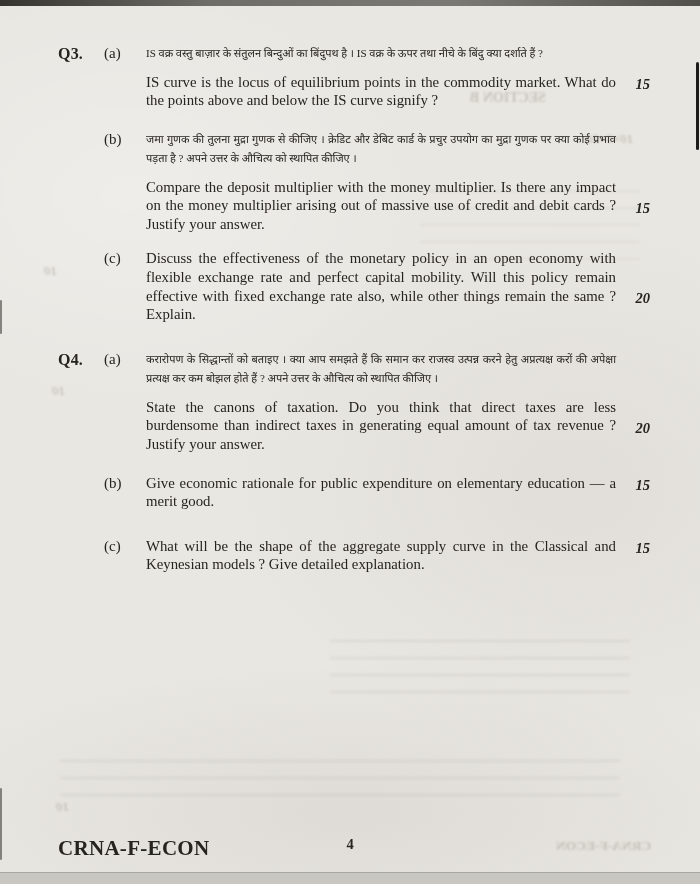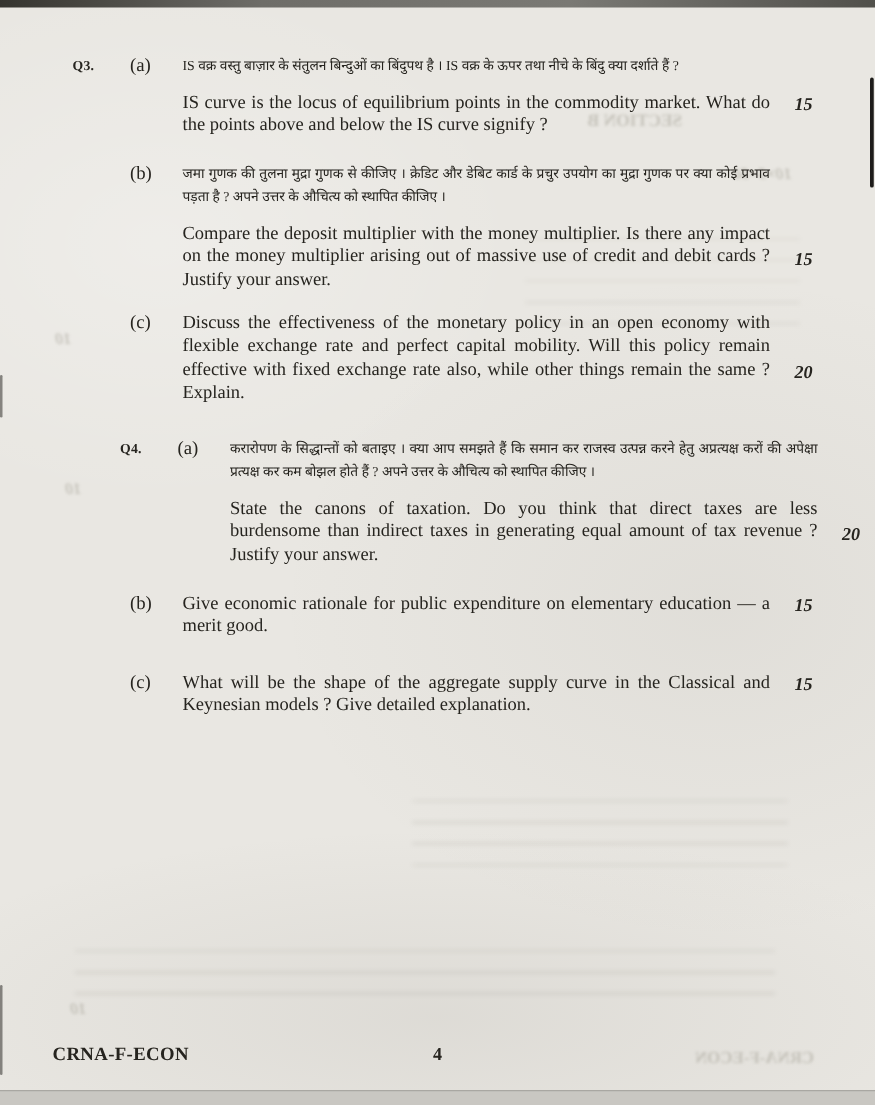--- a/index.html
+++ b/index.html
@@ -36,44 +36,44 @@
   }
   .left-edge-mark.m1 { top:300px; height:34px; }
   .left-edge-mark.m2 { top:788px; height:72px; }
 
   .content {
     position:absolute; top:44px; left:58px; width:596px;
   }
   .part { display:flex; margin-bottom:20px; }
   .part.gap16 { margin-bottom:16px; }
   .part.gap26 { margin-bottom:26px; }
-  .part.section-gap { margin-top:8px;justify-content:flex-end; }
-  .qnum   { width:46px; font-weight:bold; font-size:11px; line-height:19.5px; letter-spacing:0.2px; }
+  .part.section-gap { margin-top:8px; }
+  .qnum   { width:46px; font-weight:bold; font-size:16px; line-height:19.5px; letter-spacing:0.2px; }
   .plabel { width:42px; font-size:15px; line-height:19.5px; }
   .ptext  { width:470px; }
   .hindi {
     font-family:"Liberation Serif","DejaVu Sans",serif;
     font-size:11px; line-height:19.5px;
     text-align:justify; margin-bottom:9px;
     color:#25231e;
   }
   .english {
     font-size:14.8px; line-height:18.6px;
     text-align:justify; position:relative;
     color:#26241f;
   }
   .marks {
     position:absolute; right:-34px; bottom:16px;
     font-style:italic; font-weight:600; font-size:14.5px;
     white-space:nowrap;
   }
 
   .footer-code {
-    position:absolute; top:836px; left:42px;
-    font-weight:bold; font-size:15px; letter-spacing:0.3px;
+    position:absolute; top:836px; left:58px;
+    font-weight:bold; font-size:21px; letter-spacing:0.3px;
   }
   .footer-page {
     position:absolute; top:836px; left:50%; transform:translateX(-50%);
     font-weight:bold; font-size:14.5px;
   }
 
   
   .ghost {
     position:absolute;
     transform:scaleX(-1);

